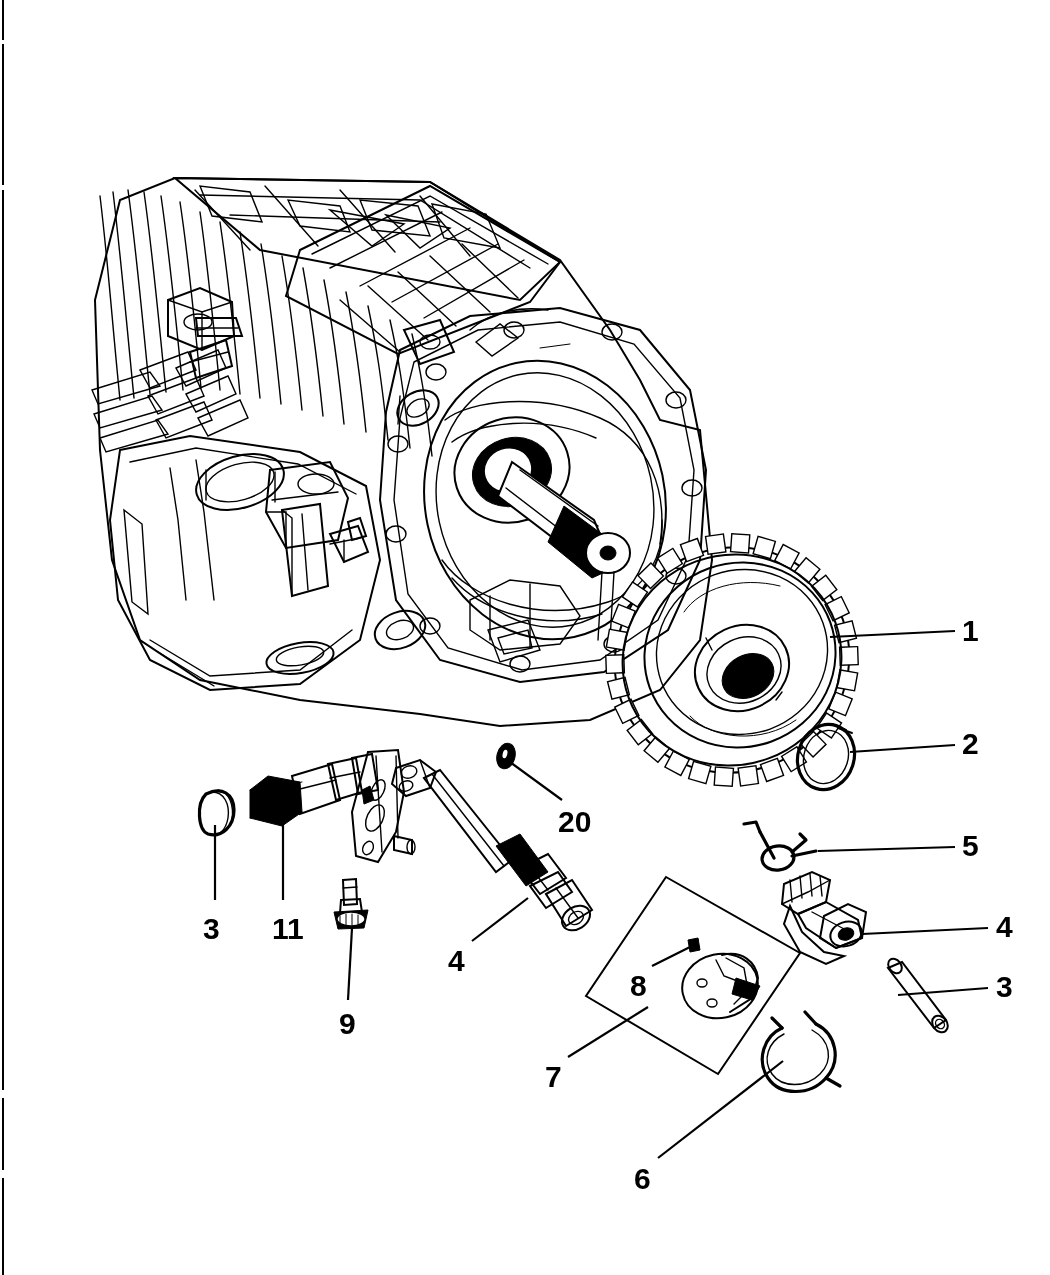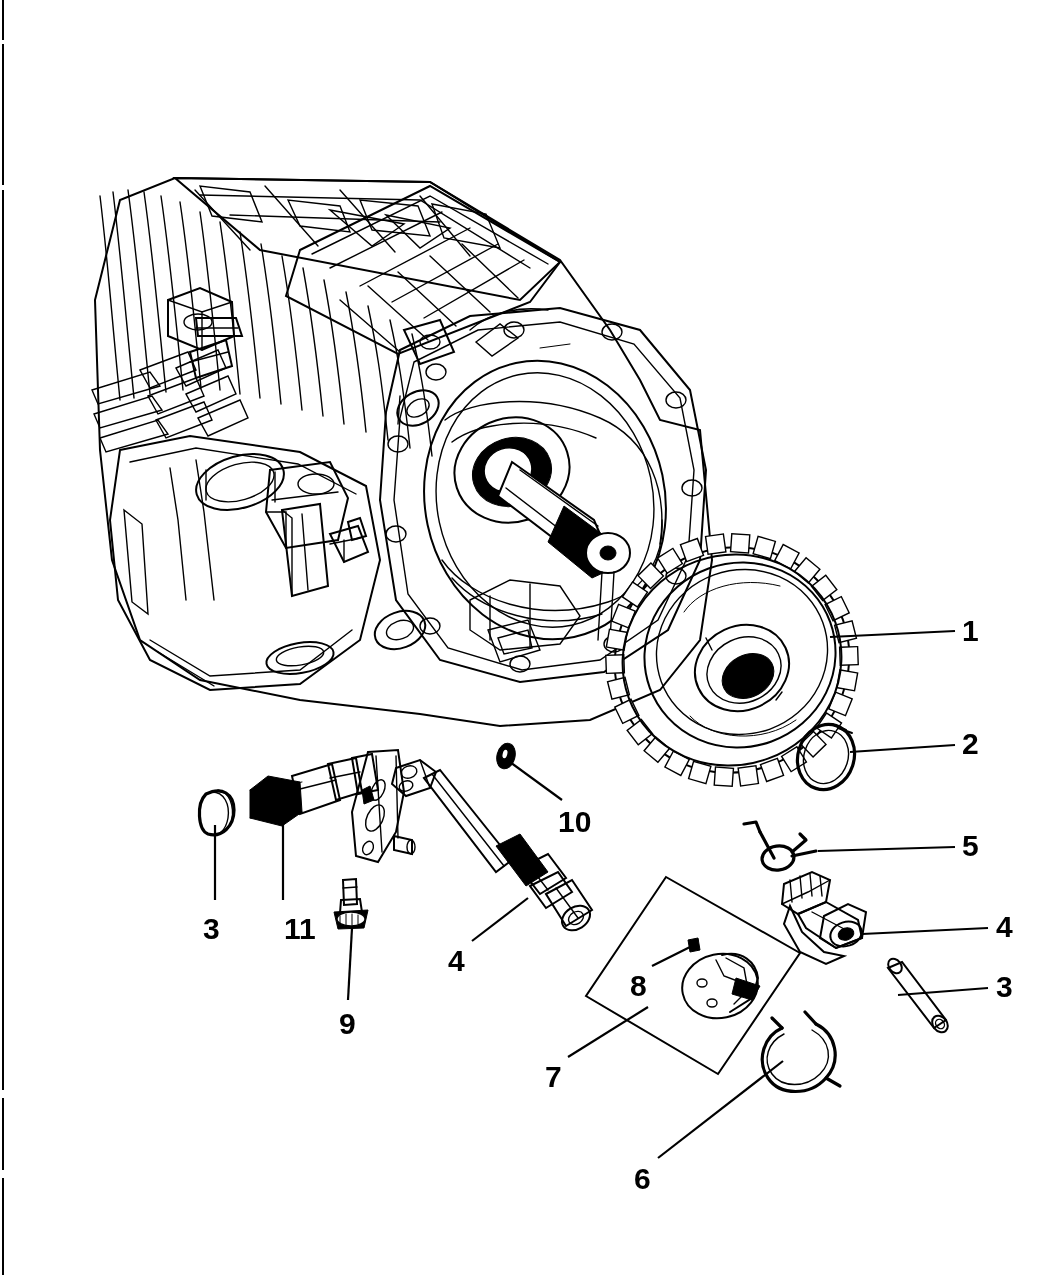--- a/index.html
+++ b/index.html
@@ -436,17 +436,17 @@
   <div class="callout-label" style="left:962px; top:616px;">1</div>
   <div class="callout-label" style="left:962px; top:729px;">2</div>
   <div class="callout-label" style="left:996px; top:972px;">3</div>
   <div class="callout-label" style="left:448px; top:946px;">4</div>
   <div class="callout-label" style="left:996px; top:912px;">4</div>
   <div class="callout-label" style="left:962px; top:831px;">5</div>
   <div class="callout-label" style="left:634px; top:1164px;">6</div>
   <div class="callout-label" style="left:545px; top:1062px;">7</div>
   <div class="callout-label" style="left:630px; top:971px;">8</div>
   <div class="callout-label" style="left:339px; top:1009px;">9</div>
-  <div class="callout-label" style="left:558px; top:807px;">10</div>
-  <div class="callout-label" style="left:284px; top:914px;">11</div>
+  <div class="callout-label" style="left:558px; top:807px;">20</div>
+  <div class="callout-label" style="left:272px; top:914px;">11</div>
   <div class="callout-label" style="left:203px; top:914px;">3</div>
 
 </div>
 
 </body></html>

